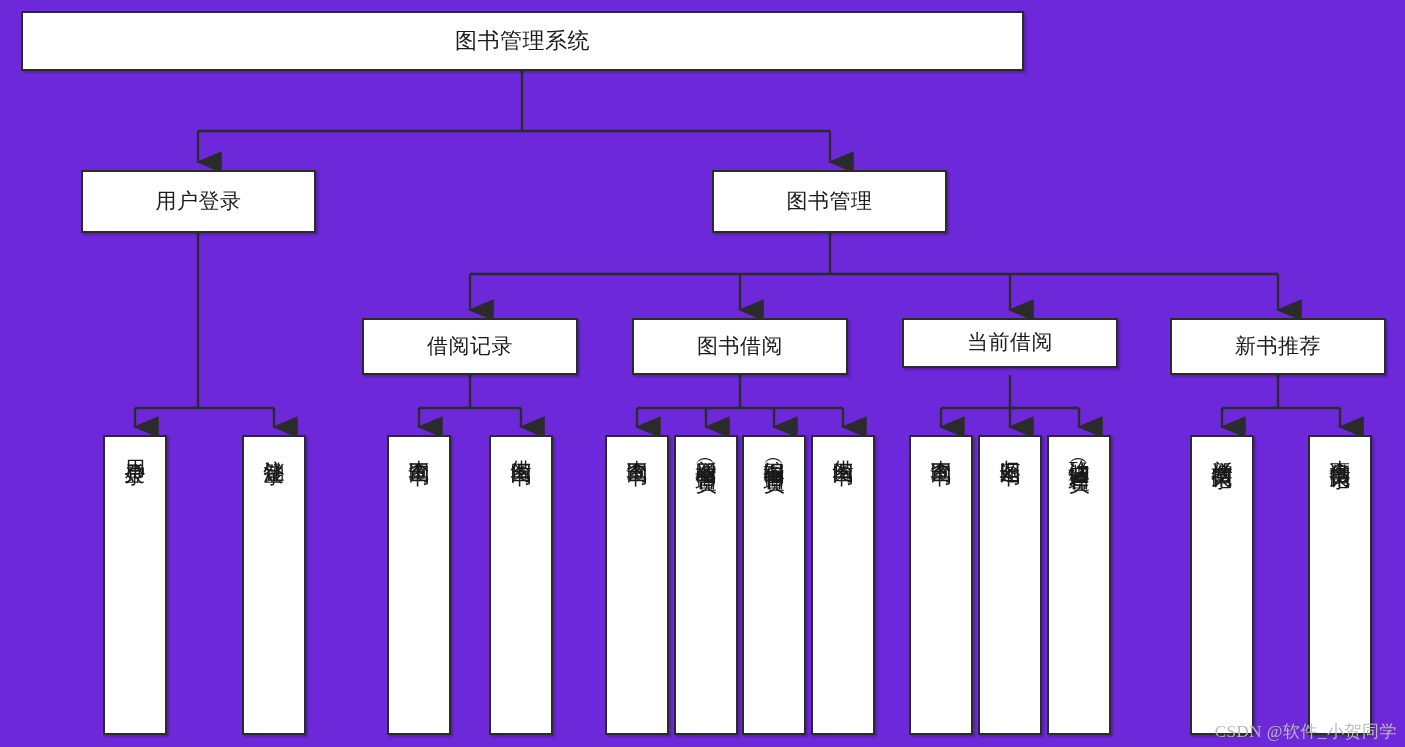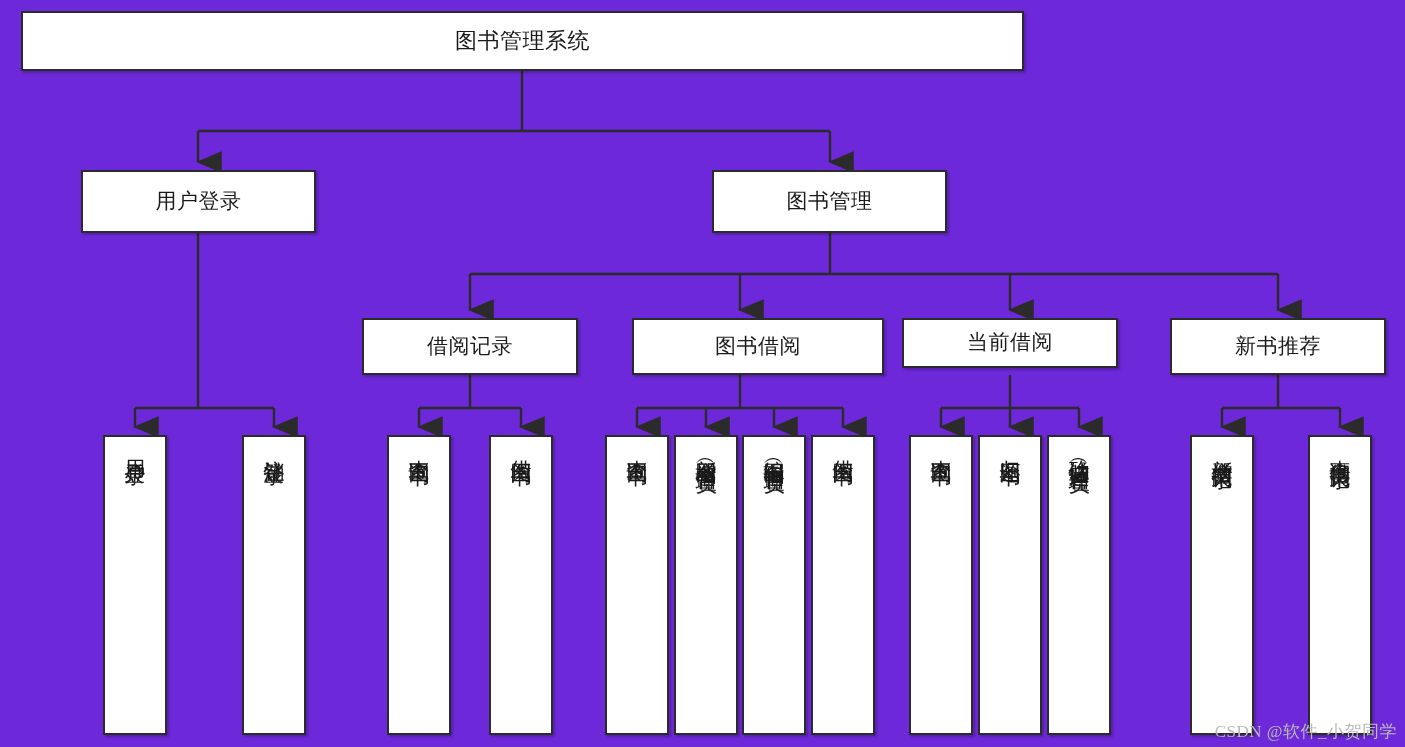--- a/index.html
+++ b/index.html
@@ -138,21 +138,21 @@
   <div class="node h" style="left:81px; top:170px; width:235px; height:63px;">
     <span class="node-label">用户登录</span>
   </div>
   <div class="node h" style="left:712px; top:170px; width:235px; height:63px;">
     <span class="node-label">图书管理</span>
   </div>
 
   <div class="node h" style="left:362px; top:318px; width:216px; height:57px;">
     <span class="node-label">借阅记录</span>
   </div>
-  <div class="node h" style="left:632px; top:318px; width:252px; height:57px;">
+  <div class="node h" style="left:632px; top:318px; width:216px; height:57px;">
     <span class="node-label">图书借阅</span>
   </div>
   <div class="node h" style="left:902px; top:318px; width:216px; height:50px;">
     <span class="node-label">当前借阅</span>
   </div>
   <div class="node h" style="left:1170px; top:318px; width:216px; height:57px;">
     <span class="node-label">新书推荐</span>
   </div>
 
   <div class="node v" style="left:103px; top:435px; width:64px; height:300px;">

